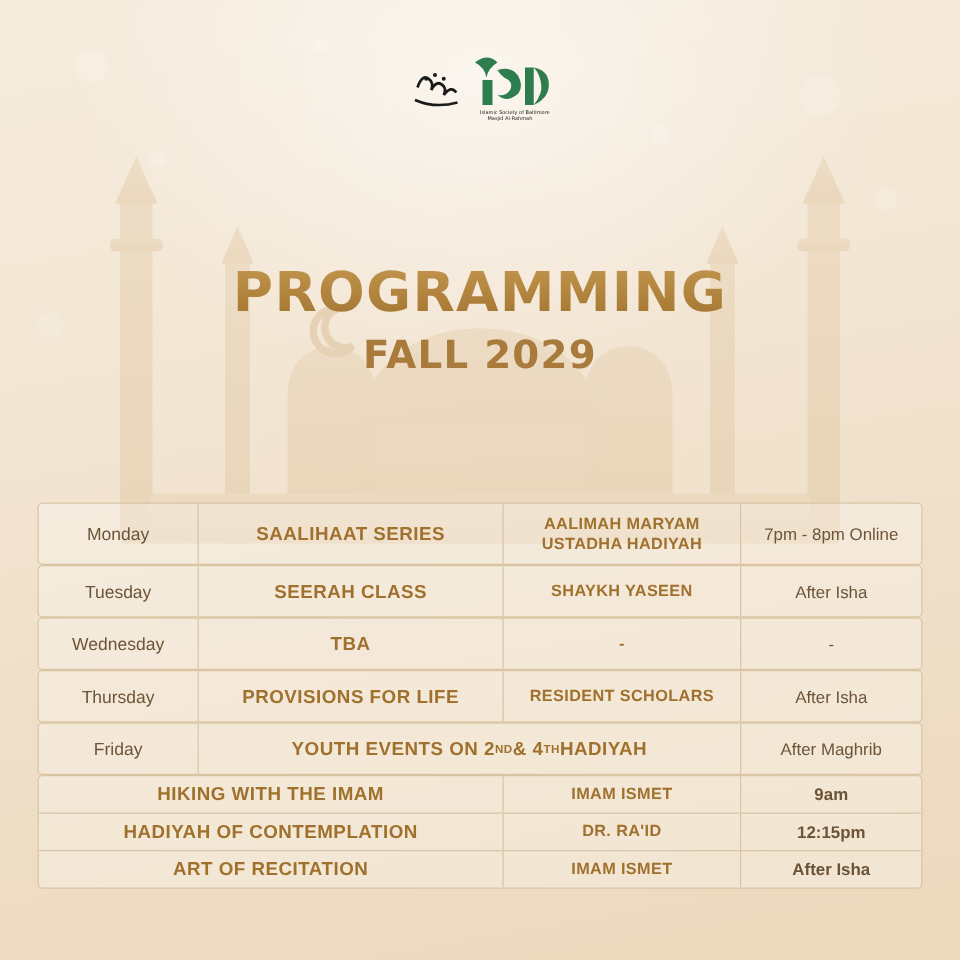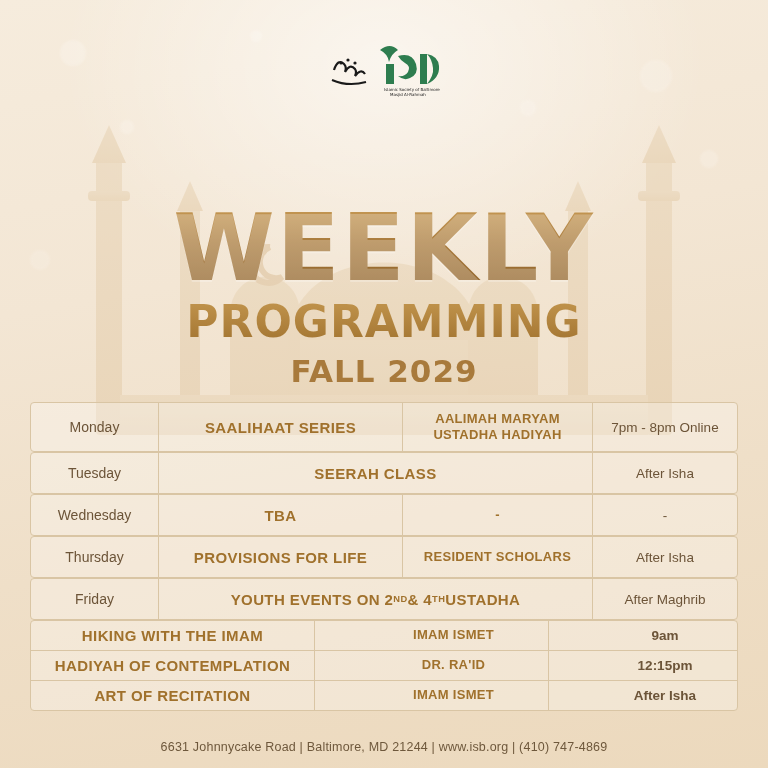--- a/index.html
+++ b/index.html
@@ -140,21 +140,21 @@
     background: rgba(255,255,255,0.30);
     overflow: hidden;
   }
   .sunday-day {
     width: 128px; flex: 0 0 128px;
     display: flex; align-items: center; justify-content: center;
     font-size: 14px; color: #6c5438;
     border-right: 1px solid #d9c5a4;
   }
   .sunday-lines { flex: 1 1 auto; }
-  .sline { display: flex; border-bottom: 1px solid #d9c5a4; gap: 44px; }
+  .sline { display: flex; border-bottom: 1px solid #d9c5a4; }
   .sline:last-child { border-bottom: none; }
   .sline .c-topic, .sline .c-who, .sline .c-time { min-height: 27px; }
   .sline .c-time { border-right: none; font-weight: bold; }
 
   .footer {
     position: absolute;
     left: 0; bottom: 14px; width: 768px;
     text-align: center;
     font-size: 12.5px;
     color: #6e583c;
@@ -227,38 +227,38 @@
         <path d="M103 18 q11 2 12 12 q1 12-12 18 q7-9 6-16 q-1-9-6-14z"></path>
       </g>
       <g fill="#1a1a1a" font-family="DejaVu Sans" font-size="4">
         <text x="60" y="55">Islamic Society of Baltimore</text>
         <text x="66" y="60">Masjid Al-Rahmah</text>
       </g>
     </svg>
   </div>
 
   <div class="title-block">
-    <div class="t-weekly">WEEKLY</div>
     <div class="t-prog">PROGRAMMING</div>
     <div class="t-fall">FALL 2029</div>
   </div>
 
   <div class="schedule">
 
     <div class="row tall">
       <div class="cell c-day">Monday</div>
       <div class="cell c-topic">SAALIHAAT SERIES</div>
       <div class="cell c-who" style="white-space:pre-line">AALIMAH MARYAM
 USTADHA HADIYAH</div>
       <div class="cell c-time">7pm - 8pm Online</div>
     </div>
 
     <div class="row">
       <div class="cell c-day">Tuesday</div>
       <div class="cell c-topic">SEERAH CLASS</div>
+      <div class="cell c-who">SHAYKH YASEEN</div>
       <div class="cell c-time">After Isha</div>
     </div>
 
     <div class="row">
       <div class="cell c-day">Wednesday</div>
       <div class="cell c-topic">TBA</div>
       <div class="cell c-who">-</div>
       <div class="cell c-time">-</div>
     </div>
 
@@ -269,21 +269,21 @@
       <div class="cell c-time">After Isha</div>
     </div>
 
     <div class="row">
       <div class="cell c-day">Friday</div>
       <div class="cell c-topic-wide">
         <span>YOUTH EVENTS ON 2</span>
           <sup>ND</sup>
           <span> &amp; 4</span>
           <sup>TH</sup>
-          <span> USTADHA</span>
+          <span> HADIYAH</span>
       </div>
       <div class="cell c-time">After Maghrib</div>
     </div>
 
     <div class="sunday-row">
       <div class="sunday-lines">
         <div class="sline">
           <div class="cell c-topic">HIKING WITH THE IMAM</div>
           <div class="cell c-who">IMAM ISMET</div>
           <div class="cell c-time">9am</div>
@@ -296,14 +296,13 @@
         <div class="sline">
           <div class="cell c-topic">ART OF RECITATION</div>
           <div class="cell c-who">IMAM ISMET</div>
           <div class="cell c-time">After Isha</div>
         </div>
       </div>
     </div>
 
   </div>
 
-  <div class="footer">6631 Johnnycake Road | Baltimore, MD 21244 | www.isb.org | (410) 747-4869</div>
 </div>
 
 </body></html>

